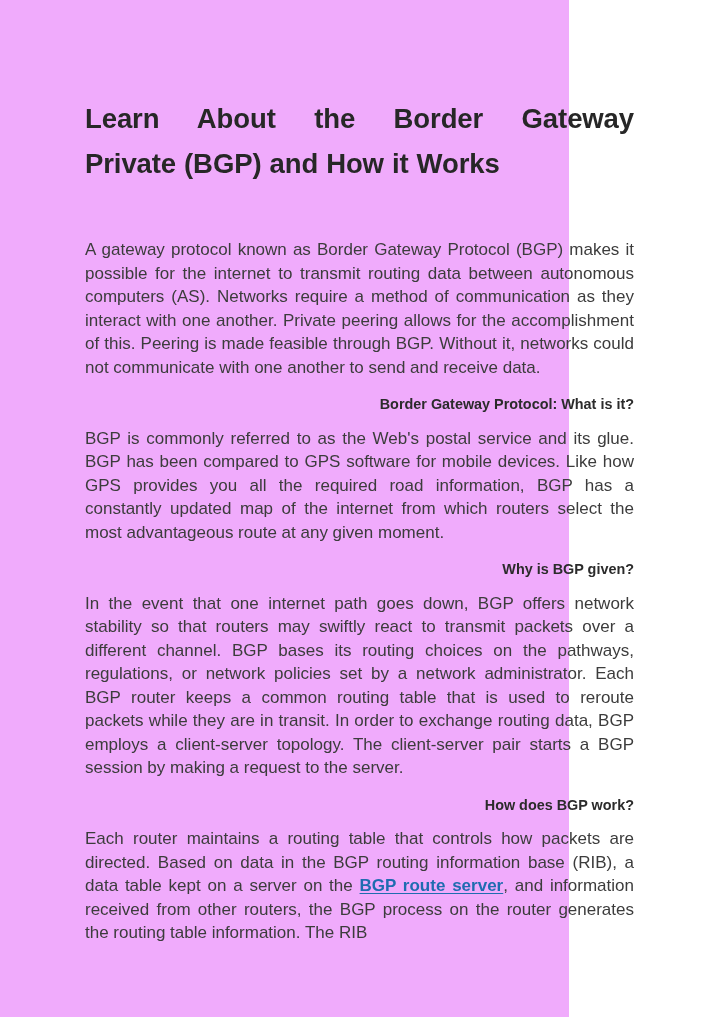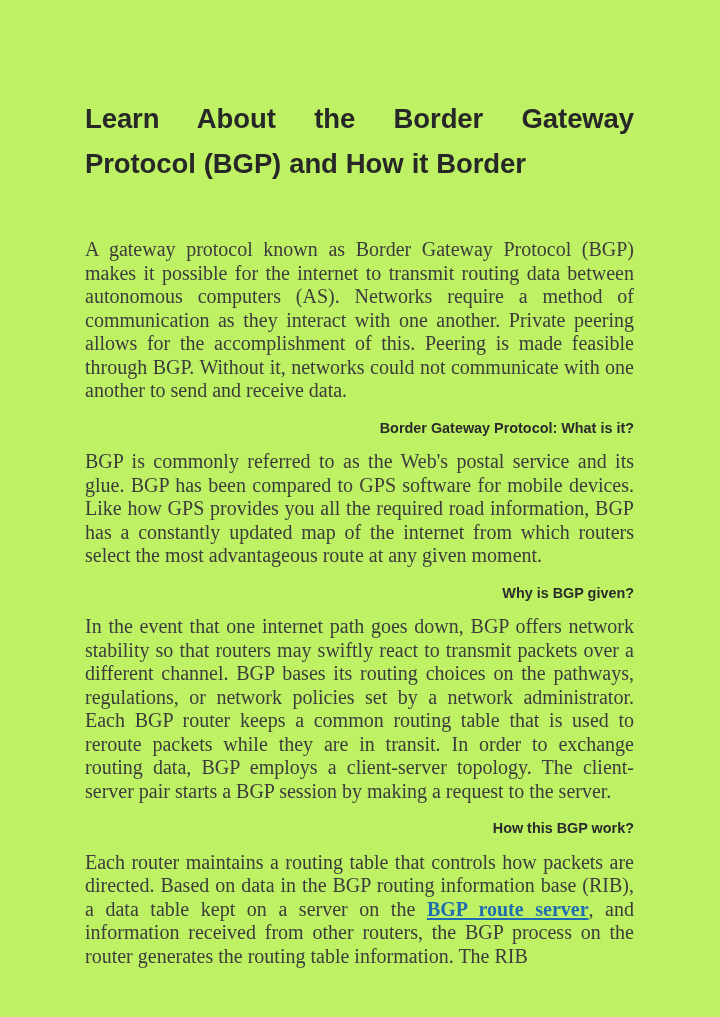--- a/index.html
+++ b/index.html
@@ -13,23 +13,23 @@
     position: relative;
     overflow: hidden;
     font-family: "Liberation Sans", sans-serif;
     -webkit-font-smoothing: antialiased;
   }
 
   .page {
     position: absolute;
     left: 0;
     top: 0;
-    width: 720px;
+    width: 569px;
     height: 1017px;
-    background: #bef264;
+    background: #f0abfc;
   }
 
   .content {
     position: absolute;
     left: 85px;
     top: 96px;
     width: 549px;
   }
 
   .doc-title {
@@ -53,22 +53,22 @@
   .doc-title .title-line-2 {
     display: block;
     text-align: left;
   }
 
   .body-block {
     margin-top: 52px;
   }
 
   p.para {
-    font-family: Liberation Serif, serif;
-    font-size: 20px;
+    font-family: Liberation Sans, sans-serif;
+    font-size: 17px;
     line-height: 23.5px;
     color: #3c3c3c;
     text-align: justify;
     text-align-last: left;
     margin: 0 0 10px 0;
     word-spacing: 0px;
   }
 
   h2.subhead {
     font-family: "Liberation Sans", sans-serif;
@@ -92,31 +92,31 @@
   }
 </style>
 </head>
 <body>
 
 <div class="page">
   <div class="content">
 
     <h1 class="doc-title">
       <span class="title-line-1">Learn About the Border Gateway</span>
-      <span class="title-line-2">Protocol (BGP) and How it Border</span>
+      <span class="title-line-2">Private (BGP) and How it Works</span>
     </h1>
 
     <div class="body-block">
 
       <p class="para">A gateway protocol known as Border Gateway Protocol (BGP) makes it possible for the internet to transmit routing data between autonomous computers (AS). Networks require a method of communication as they interact with one another. Private peering allows for the accomplishment of this. Peering is made feasible through BGP. Without it, networks could not communicate with one another to send and receive data.</p>
 
       <h2 class="subhead">Border Gateway Protocol: What is it?</h2>
       <p class="para">BGP is commonly referred to as the Web's postal service and its glue. BGP has been compared to GPS software for mobile devices. Like how GPS provides you all the required road information, BGP has a constantly updated map of the internet from which routers select the most advantageous route at any given moment.</p>
 
       <h2 class="subhead">Why is BGP given?</h2>
       <p class="para">In the event that one internet path goes down, BGP offers network stability so that routers may swiftly react to transmit packets over a different channel. BGP bases its routing choices on the pathways, regulations, or network policies set by a network administrator. Each BGP router keeps a common routing table that is used to reroute packets while they are in transit. In order to exchange routing data, BGP employs a client-server topology. The client-server pair starts a BGP session by making a request to the server.</p>
 
-      <h2 class="subhead">How this BGP work?</h2>
+      <h2 class="subhead">How does BGP work?</h2>
       <p class="para"><span>Each router maintains a routing table that controls how packets are directed. Based on data in the BGP routing information base (RIB), a data table kept on a server on the </span><a class="inline-link" href="#">BGP route server</a><span>, and information received from other routers, the BGP process on the router generates the routing table information. The RIB</span></p>
 
     </div>
   </div>
 </div>
 
 </body></html>

